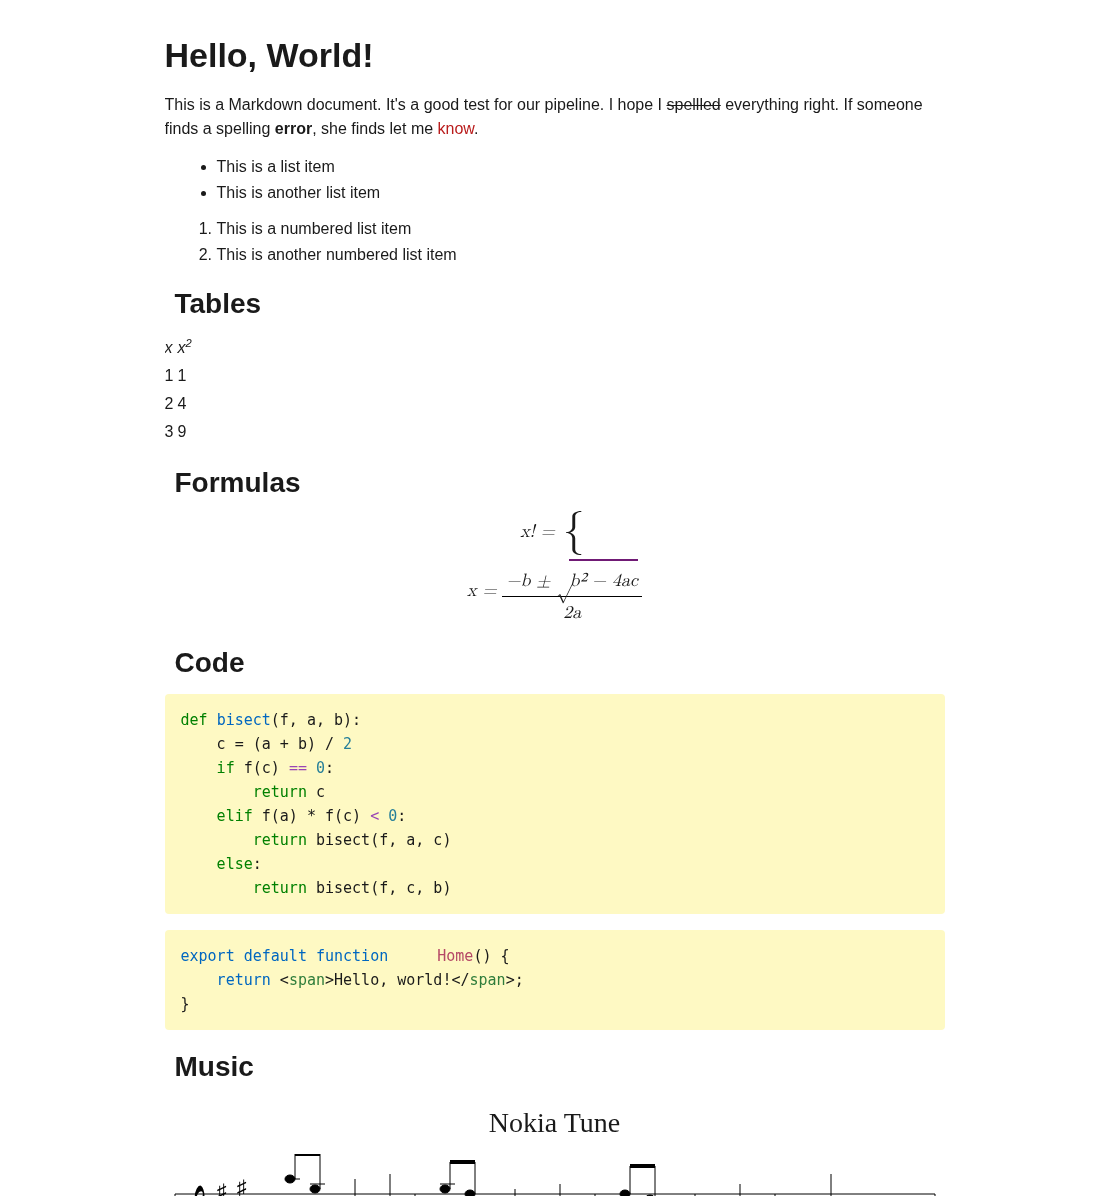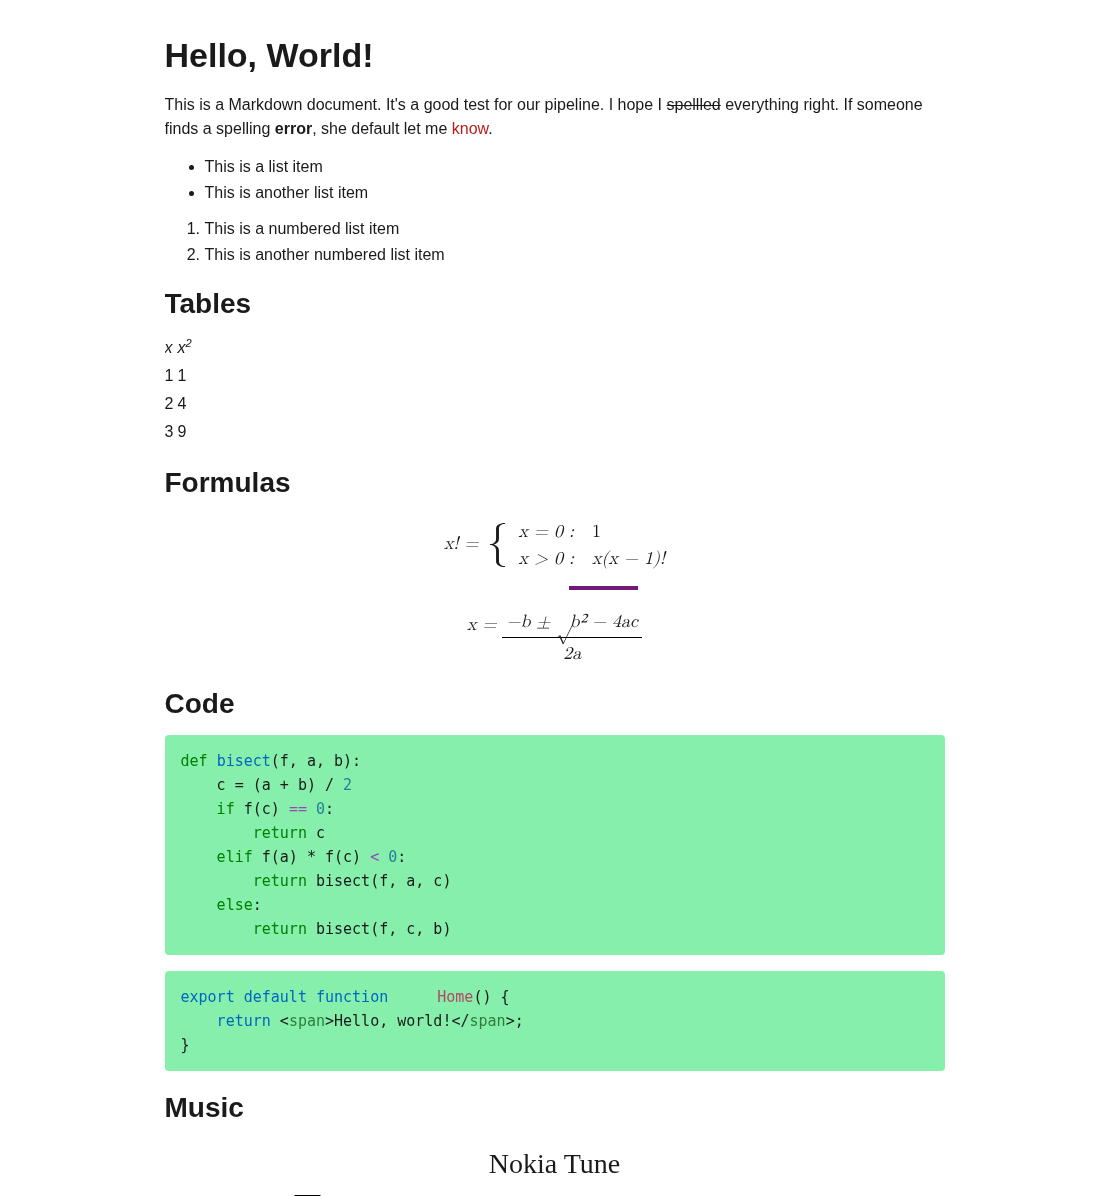--- a/index.html
+++ b/index.html
@@ -6,44 +6,44 @@
     body {
       font-family: -apple-system, BlinkMacSystemFont, "Segoe UI", Helvetica, Arial, sans-serif;
       max-width: 780px;
       margin: 0 auto;
       padding: 20px 0 60px;
       color: #1a1a1a;
       font-size: 16px;
       line-height: 1.5;
     }
     h1 { font-size: 34px; font-weight: 700; margin: 10px 0 12px; }
-    h2 { font-size: 28px; font-weight: 700; margin: 16px 0 8px; }
+    h2 { font-size: 28px; font-weight: 700; margin: 16px 10px 8px; }
     p { margin: 8px 0 14px; }
     a { color: #b91c1c; text-decoration: none; }
     del { text-decoration: line-through; }
     strong { font-weight: 700; }
     ul, ol { margin: 8px 0 12px; padding-left: 40px; }
-    ul li, ol li { margin: 2px 0; }
+    ul li, ol li { margin: 2px 12px; }
     table { border-collapse: collapse; margin: 6px 0 10px; }
     th, td { padding: 2px 4px 2px 0; text-align: left; font-weight: 400; }
     th { font-style: italic; }
     .math-sup { font-size: 0.7em; vertical-align: super; }
     .formula-block { text-align: center; font-family: "Latin Modern Math", "STIX Two Math", "Cambria Math", Georgia, serif; font-style: italic; margin: 14px 0; font-size: 18px; }
     .formula-block .upright { font-style: normal; }
     .formula-block .brace { font-size: 44px; font-style: normal; vertical-align: middle; line-height: 0; display:inline-block; position:relative; top:-2px; margin: 0 4px 0 2px;}
     .cases { display: inline-block; text-align: left; vertical-align: middle; }
     .cases-row { display: flex; gap: 18px; }
     .frac { display: inline-block; vertical-align: middle; text-align: center; }
     .frac .num { display:block; border-bottom: 1px solid #000; padding: 0 4px 2px; }
     .frac .den { display:block; padding: 2px 4px 0; }
     .sqrt-wrap { position: relative; display:inline-block; }
     .sqrt-wrap::before { content:"√"; font-style: normal; }
-    .sqrt-bar { border-top: 4px solid #701a75; display:inline-block; padding-top:18px; margin-left:-2px; }
+    .sqrt-bar { border-top: 2px solid #701a75; display:inline-block; padding-top:6px; margin-left:-2px; }
     pre {
-      background: #86efac;
+      background: #fef9c3;
       padding: 14px 16px;
       border-radius: 4px;
       font-family: ui-monospace, SFMono-Regular, Menlo, Consolas, monospace;
       font-size: 15px;
       line-height: 1.6;
       overflow: auto;
       margin: 10px 0 16px;
       white-space: pre;
     }
     pre .c-key { color: #008000; }   
@@ -57,21 +57,21 @@
     .music { margin-top: 14px; }
     .music-title { font-family: Georgia, "Times New Roman", serif; font-size: 28px; text-align: center; margin-bottom: 10px; }
     .staff-svg { width: 100%; height: auto; }
   </style>
 </head>
 <body>
 
 <h1>Hello, World!</h1>
 
 <p>
-  <span>This is a Markdown document. It's a good test for our pipeline. I hope I </span><del>spellled</del><span> everything right. If someone finds a spelling </span><strong>error</strong><span>, she default let me </span><a href="#">know</a><span>.</span>
+  <span>This is a Markdown document. It's a good test for our pipeline. I hope I </span><del>spellled</del><span> everything right. If someone finds a spelling </span><strong>error</strong><span>, she finds let me </span><a href="#">know</a><span>.</span>
 </p>
 
 <ul>
   <li>This is a list item</li>
   <li>This is another list item</li>
 </ul>
 
 <ol>
   <li>This is a numbered list item</li>
   <li>This is another numbered list item</li>
@@ -100,30 +100,20 @@
       <td>9</td>
     </tr>
   </tbody>
 </table>
 
 <h2>Formulas</h2>
 
 <div class="formula-block">
   <span>x! =</span>
   <span class="brace upright">{</span>
-  <span class="cases">
-    <span class="cases-row">
-      <span>x = 0 :</span>
-      <span class="upright">1</span>
-    </span>
-    <span class="cases-row">
-      <span>x &gt; 0 :</span>
-      <span>x(x − 1)!</span>
-    </span>
-  </span>
 </div>
 
 <div class="formula-block">
   <span>x =</span>
   <span class="frac">
     <span class="num">
       <span>−b ± </span><span class="sqrt-wrap"><span class="sqrt-bar">b² − 4ac</span></span>
     </span>
     <span class="den">2a</span>
   </span>

